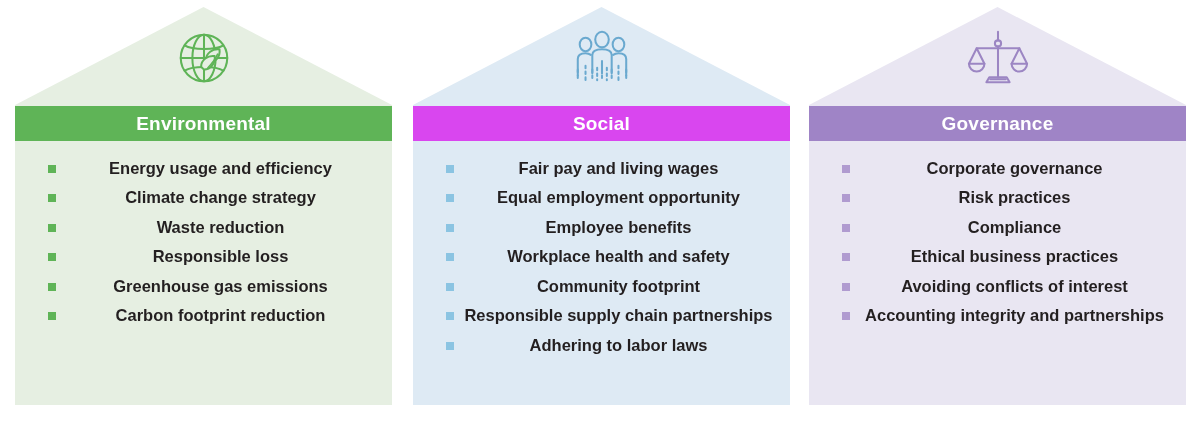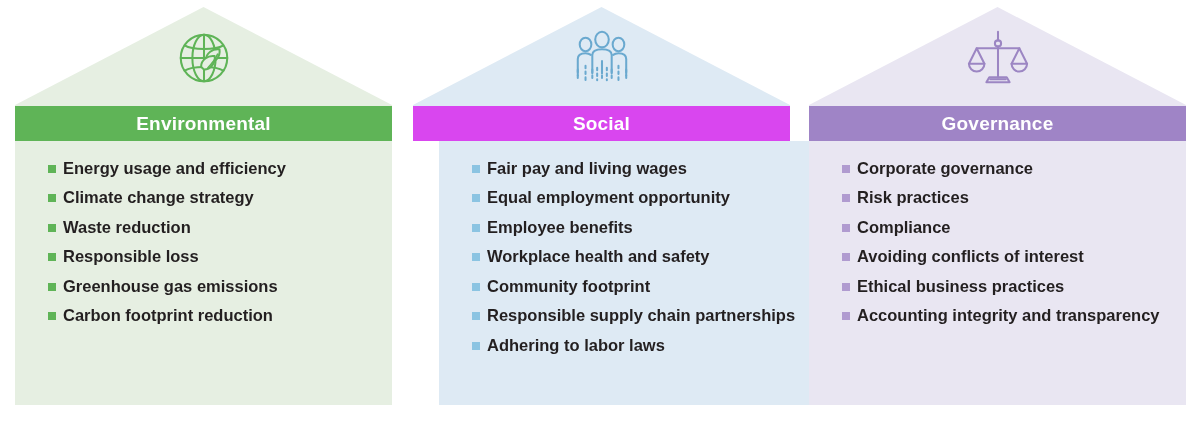--- a/index.html
+++ b/index.html
@@ -11,20 +11,21 @@
     width: 1200px;
     height: 427px;
     font-family: "Liberation Sans", "DejaVu Sans", sans-serif;
     overflow: hidden;
   }
   .board {
     position: relative;
     width: 960px;
     height: 427px;
     background: #ffffff;
+    text-align: center;
   }
   .pillar {
     position: absolute;
     top: 0;
     width: 377px;
     height: 410px;
   }
   .pillar-env  { left: 15px; }
   .pillar-soc  { left: 413px; }
   .pillar-gov  { left: 809px; }
@@ -100,21 +101,21 @@
     height: 8px;
     display: block;
   }
 
   
   .t-env .header-bar { background: #5fb457; }
   .t-env .body-box   { background: #e6efe2; }
   .t-env .bullet     { background: #5fb457; }
 
   .t-soc .header-bar { background: #d946ef; }
-  .t-soc .body-box   { background: #deeaf4; margin-left: 26px; }
+  .t-soc .body-box   { background: #deeaf4; }
   .t-soc .bullet     { background: #8bc4e2; }
 
   .t-gov .header-bar { background: #9f84c6; }
   .t-gov .body-box   { background: #e9e6f2; }
   .t-gov .bullet     { background: #b09bd0; }
 </style>
 </head>
 <body>
 
 <div class="board">
@@ -288,27 +289,27 @@
         <li class="item">
           <span class="bullet"></span>
           <span>Risk practices</span>
         </li>
         <li class="item">
           <span class="bullet"></span>
           <span>Compliance</span>
         </li>
         <li class="item">
           <span class="bullet"></span>
+          <span>Ethical business practices</span>
+        </li>
+        <li class="item">
+          <span class="bullet"></span>
           <span>Avoiding conflicts of interest</span>
         </li>
         <li class="item">
           <span class="bullet"></span>
-          <span>Ethical business practices</span>
-        </li>
-        <li class="item">
-          <span class="bullet"></span>
-          <span>Accounting integrity and transparency</span>
+          <span>Accounting integrity and partnerships</span>
         </li>
       </ul>
     </div>
   </div>
 
 </div>
 
 </body></html>

